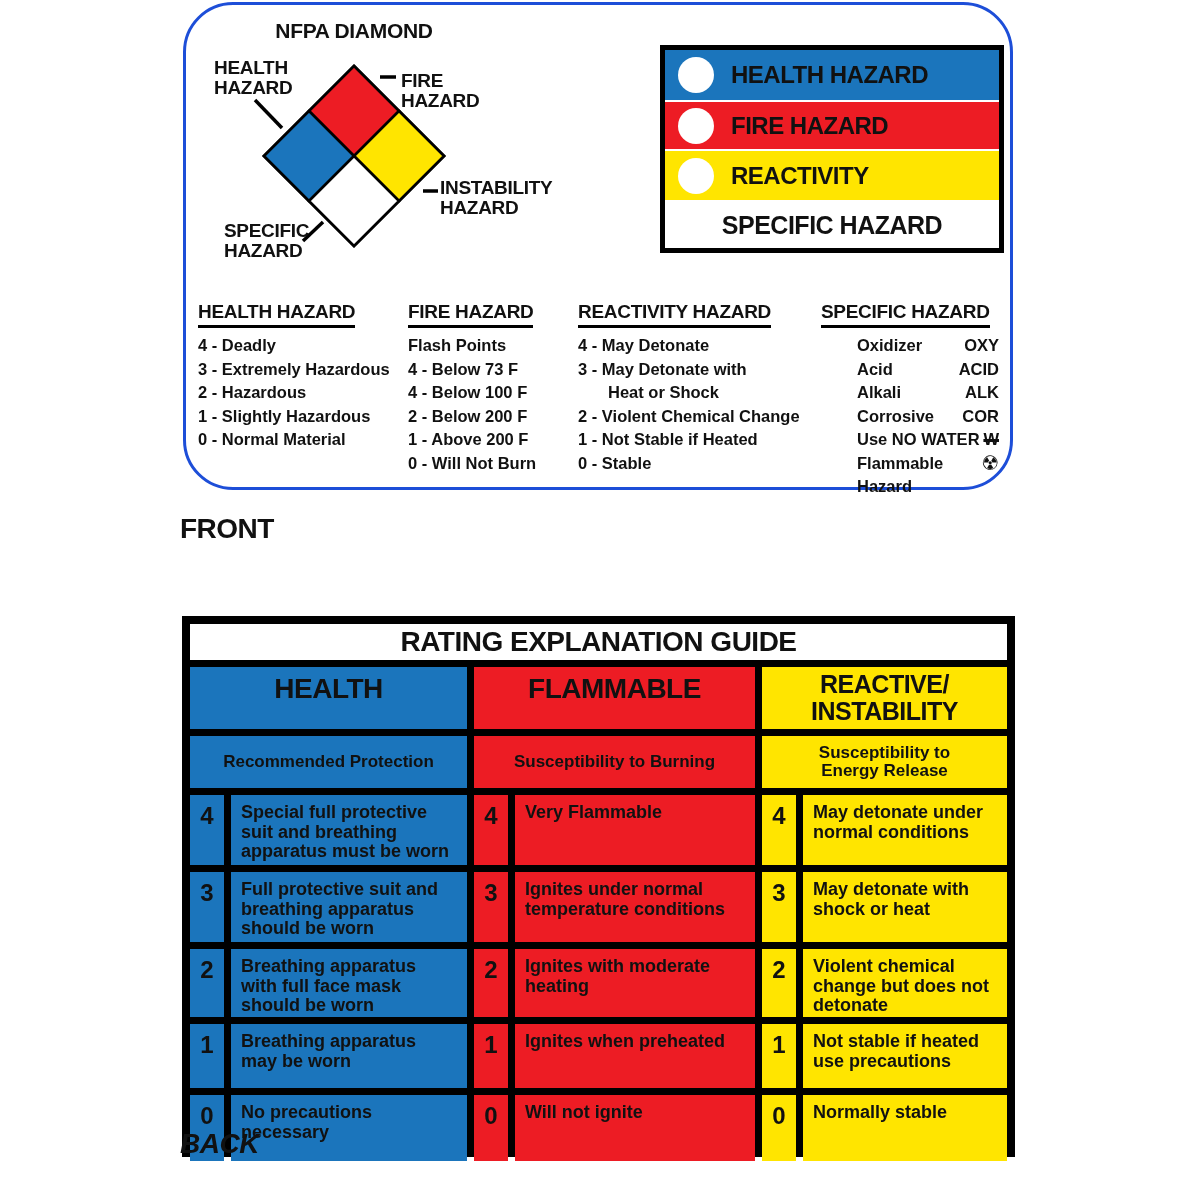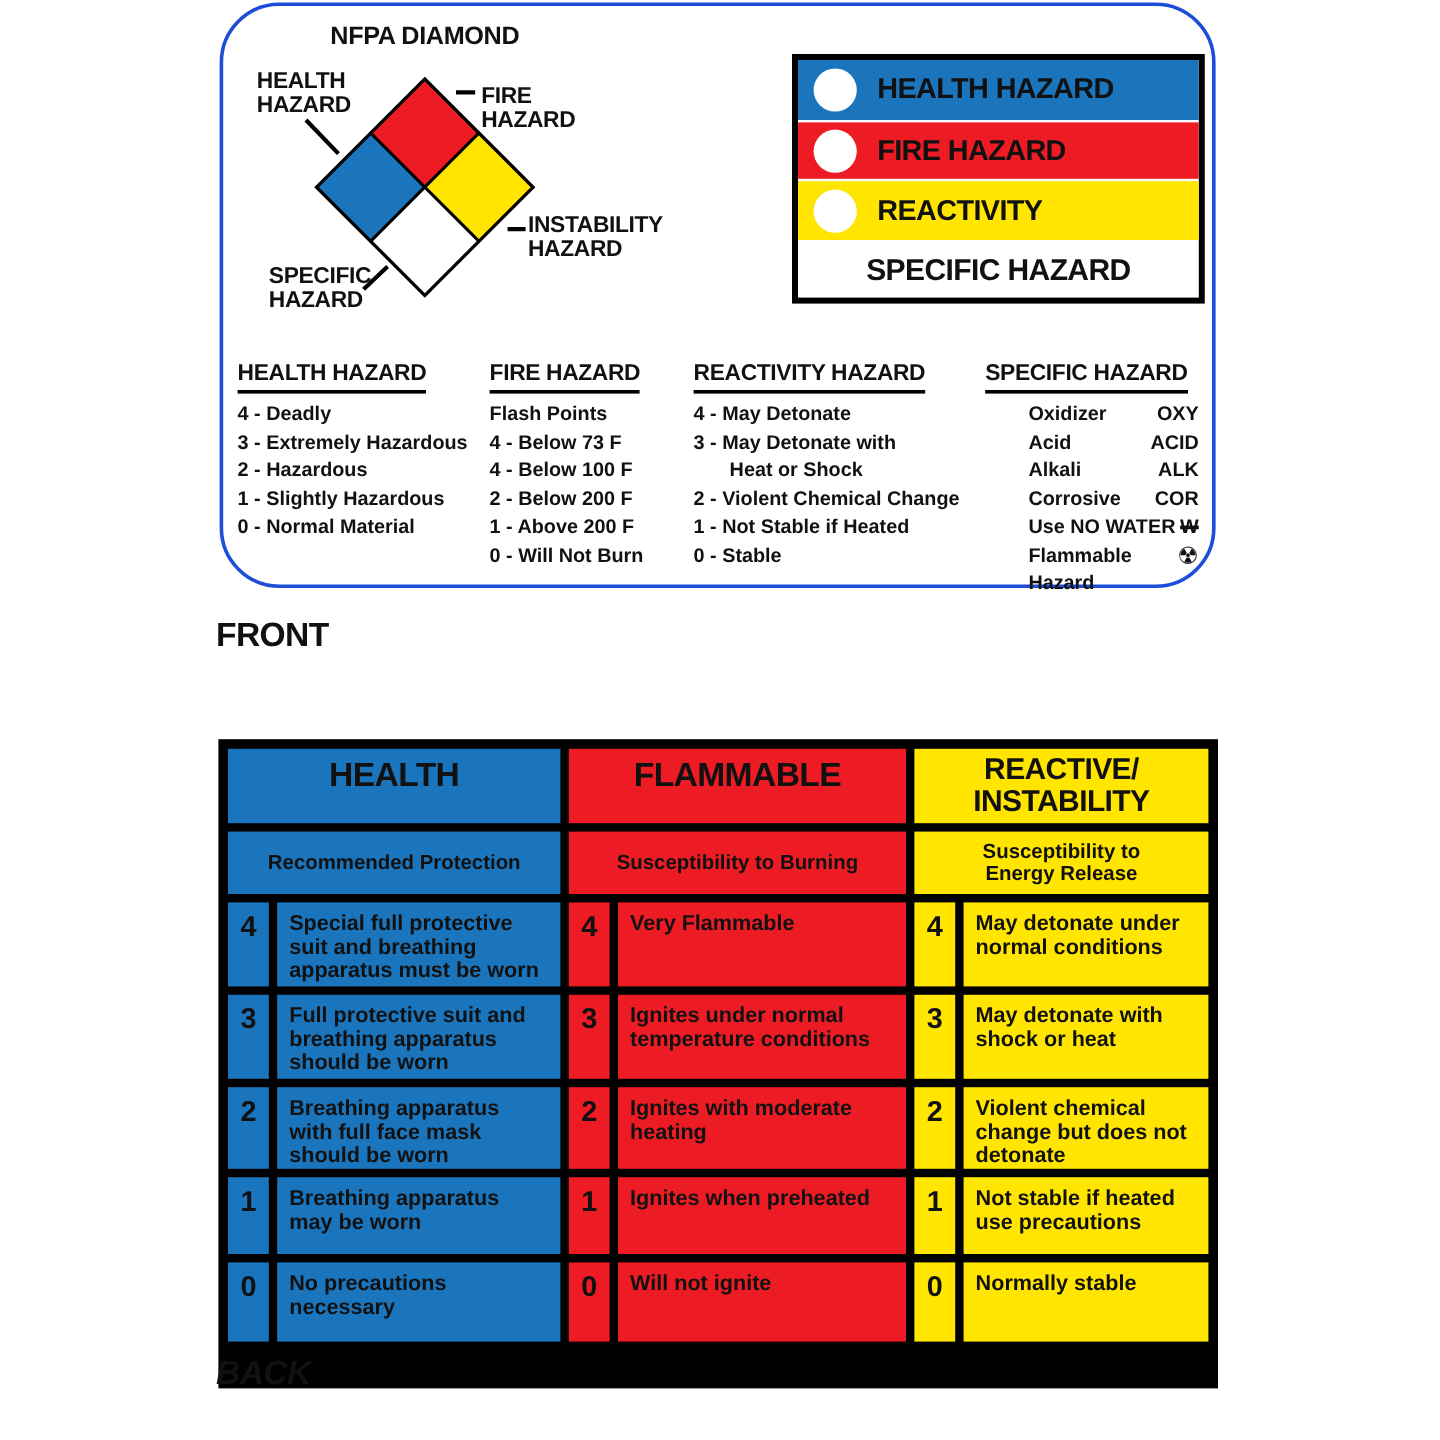--- a/index.html
+++ b/index.html
@@ -214,20 +214,21 @@
         <span>Flammable Hazard</span>
         <span class="code-rad">☢</span>
       </div>
     </div>
   </div>
 </div>
 
 <div class="section-label front">FRONT</div>
 
 <div class="guide">
+  <div class="g-title">RATING EXPLANATION GUIDE</div>
 
   <div class="g-row">
     <div class="hd bg-blue w1">HEALTH</div>
     <div class="hd bg-red w2">FLAMMABLE</div>
     <div class="hd bg-yellow w3 two-line">REACTIVE/
 INSTABILITY</div>
   </div>
 
   <div class="g-row">
     <div class="sub bg-blue w1">Recommended Protection</div>

